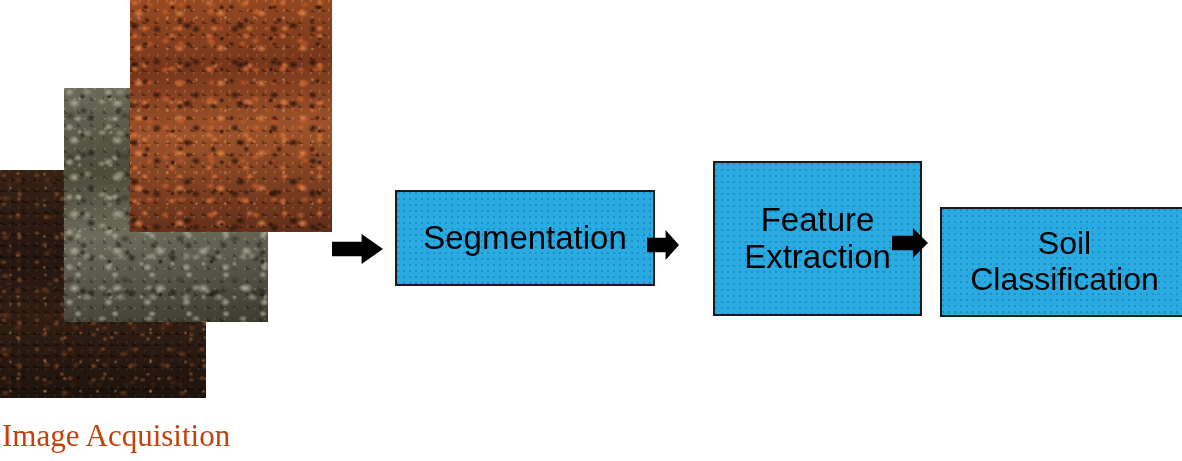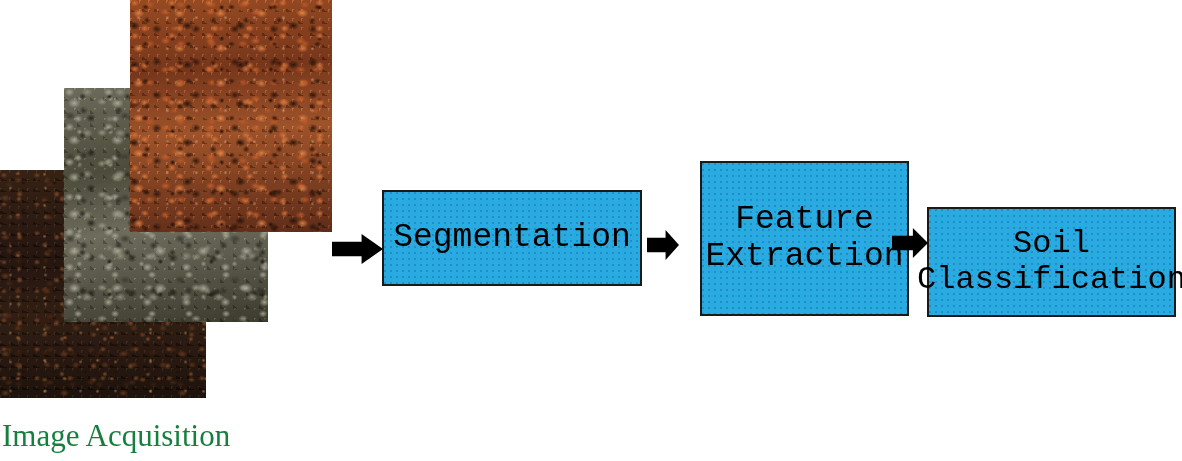--- a/index.html
+++ b/index.html
@@ -109,36 +109,37 @@
     box-sizing: border-box;
     border: 2px solid #1a1a1a;
     background-color: #29abe2;
     background-image: radial-gradient(circle at 1px 1px, rgba(0,70,120,.28) 0.9px, rgba(0,0,0,0) 1.1px);
     background-size: 6px 6px;
     display: flex;
     align-items: center;
     justify-content: center;
     text-align: center;
     color: #000000;
-    font-family: Liberation Mono, monospace;
+    font-family: Liberation Sans, sans-serif;
     line-height: 1.12;
     white-space: pre-line;
+    margin-left: 13px;
   }
 
   
   .arrow {
     position: absolute;
     background: #000000;
     clip-path: polygon(0% 26%, 58% 26%, 58% 0%, 100% 50%, 58% 100%, 58% 74%, 0% 74%);
   }
 
   
   .caption {
     position: absolute;
-    color: #15803d;
+    color: #c2410c;
     font-family: "Liberation Serif", "DejaVu Serif", serif;
     white-space: nowrap;
   }
 </style>
 </head>
 <body>
 
 <div id="canvas">
 
   <div>

